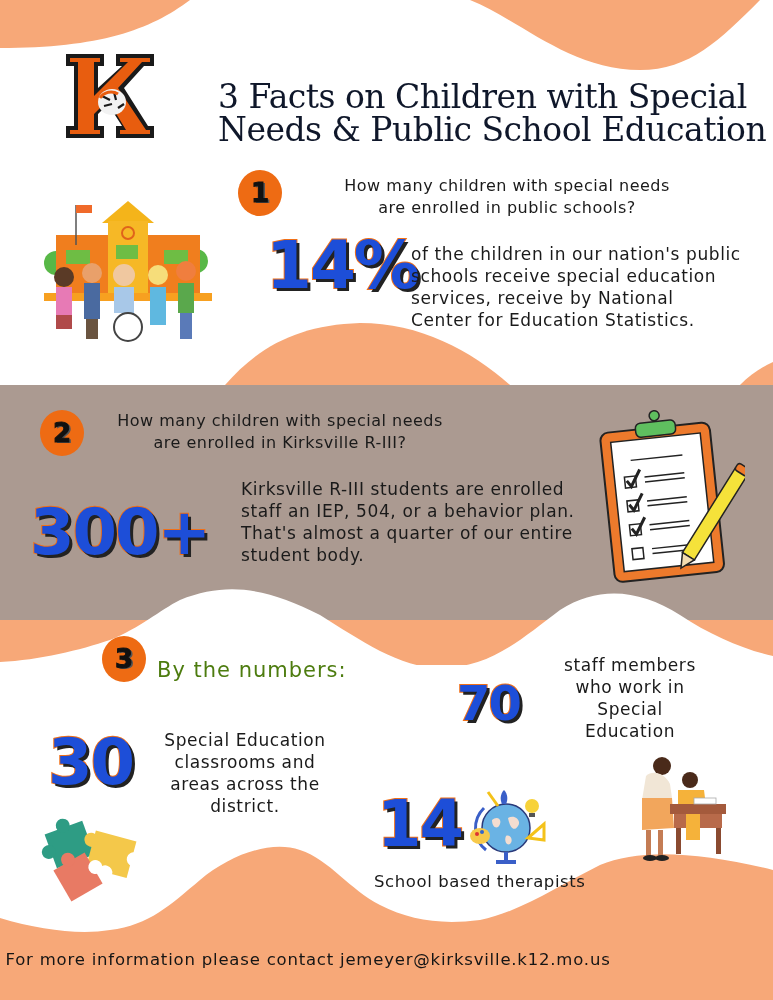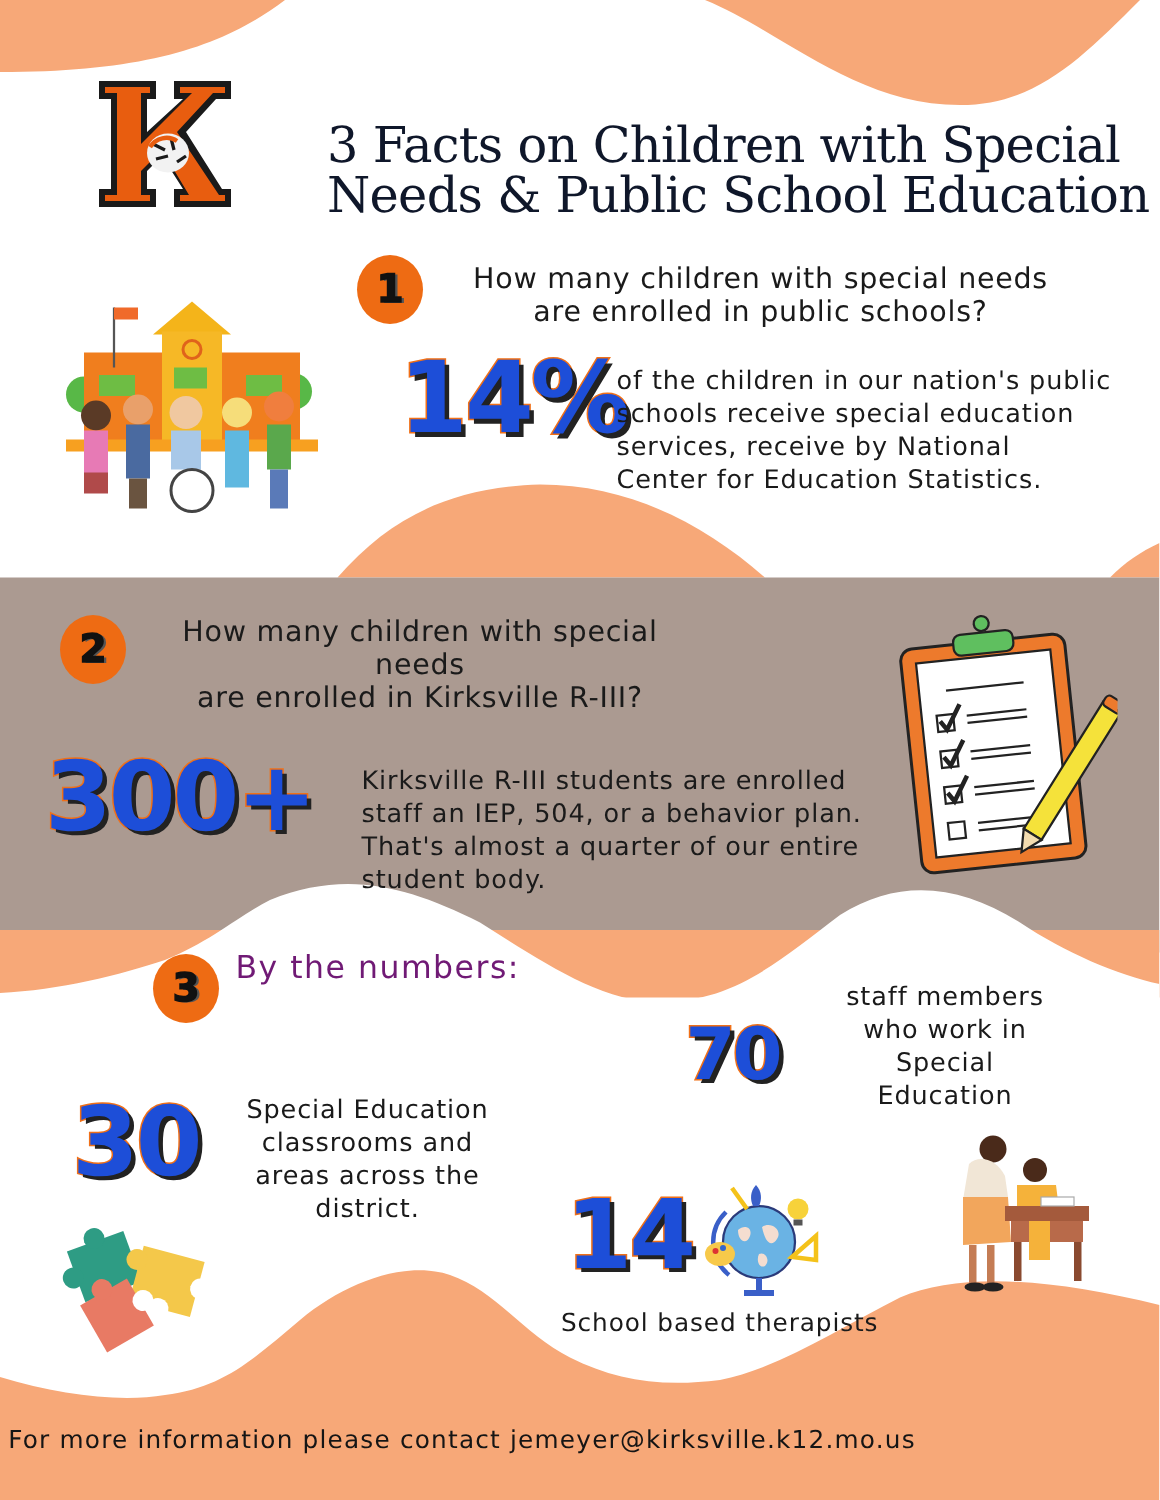--- a/index.html
+++ b/index.html
@@ -1,21 +1,21 @@
 <!DOCTYPE html>
 <html><head>
 <meta charset="utf-8">
 <style>
   html, body { margin: 0; padding: 0; }
   body { width: 773px; height: 1000px; position: relative; overflow: hidden; background: #ffffff; font-family: "DejaVu Sans", sans-serif; color: #111; }
   .layer { position: absolute; left: 0; top: 0; }
   .title { position: absolute; left: 178px; top: 80px; font-family: "DejaVu Serif", serif; font-size: 33px; line-height: 33px; color: #0f172a; letter-spacing: -0.5px; margin-left: 40px; }
   .badge { position: absolute; width: 44px; height: 46px; border-radius: 50%; background: #ee6b13; display: flex; align-items: center; justify-content: center; }
   .badge span { font-family: "DejaVu Sans", sans-serif; font-weight: bold; font-size: 26px; color: #111; -webkit-text-stroke: 1px #111; text-shadow: 2px 1px 0 #555; }
-  .q { position: absolute; font-size: 19px; line-height: 22px; text-align: center; color: #1a1a1a; letter-spacing: 0.5px; }
+  .q { position: absolute; font-size: 16px; line-height: 22px; text-align: center; color: #1a1a1a; letter-spacing: 0.5px; }
   .big { position: absolute; font-family: "DejaVu Sans", sans-serif; font-weight: bold; color: #1d4ed8; -webkit-text-stroke: 2px #f07018; paint-order: stroke fill; text-shadow: 3px 3px 0 #222; letter-spacing: -2px; }
   .body { position: absolute; font-size: 17px; line-height: 22px; color: #1a1a1a; letter-spacing: 0.6px; }
   .center { text-align: center; }
   .footer { position: absolute; left: 0; top: 950px; width: 616px; text-align: center; font-size: 16.5px; letter-spacing: 0.8px; color: #151515; }
 </style>
 </head>
 <body>
 
 <svg class="layer" width="773" height="1000" viewBox="0 0 773 1000">
 
@@ -95,21 +95,21 @@
 </div>
 
 <div class="badge" style="left:40px;top:410px;">
   <span>2</span>
 </div>
 <div class="q" style="left:90px;top:410px;width:380px;">
   <div>How many children with special needs</div>
   <div>are enrolled in Kirksville R-III?</div>
 </div>
 <div class="big" style="left:30px;top:494px;font-size:64px;line-height:76px;">300+</div>
-<div class="body" style="left:241px;top:510px;">
+<div class="body" style="left:241px;top:478px;">
   <div>Kirksville R-III students are enrolled</div>
   <div>staff an IEP, 504, or a behavior plan.</div>
   <div>That's almost a quarter of our entire</div>
   <div>student body.</div>
 </div>
 
 <svg style="position:absolute;left:595px;top:405px;" width="150" height="180" viewBox="0 0 150 180">
   <g transform="rotate(-6 70 95)">
     <rect x="12" y="22" width="110" height="150" rx="8" fill="#ed7a2c" stroke="#222" stroke-width="2"></rect>
     <rect x="22" y="32" width="90" height="130" fill="#ffffff" stroke="#222" stroke-width="1.5"></rect>
@@ -137,21 +137,21 @@
   <g transform="rotate(32 118 110)">
     <rect x="112" y="58" width="14" height="100" fill="#f5e23a" stroke="#222" stroke-width="1.5"></rect>
     <rect x="112" y="52" width="14" height="8" rx="3" fill="#ed7a2c" stroke="#222" stroke-width="1.5"></rect>
     <polygon points="112,158 126,158 119,172" fill="#f3dcb0" stroke="#222" stroke-width="1.5"></polygon>
   </g>
 </svg>
 
 <div class="badge" style="left:102px;top:636px;">
   <span>3</span>
 </div>
-<div style="position:absolute;left:157px;top:633px;font-size:21px;letter-spacing:1px;color:#701a75;">By the numbers:</div>
+<div style="position:absolute;left:157px;top:658px;font-size:21px;letter-spacing:1px;color:#4d7c0f;">By the numbers:</div>
 
 <div class="big" style="left:48px;top:724px;font-size:64px;line-height:76px;">30</div>
 <div class="body center" style="left:150px;top:729px;width:190px;">
   <div>Special Education</div>
   <div>classrooms and</div>
   <div>areas across the</div>
   <div>district.</div>
 </div>
 
 <div class="big" style="left:457px;top:664px;font-size:48px;line-height:78px;">70</div>

